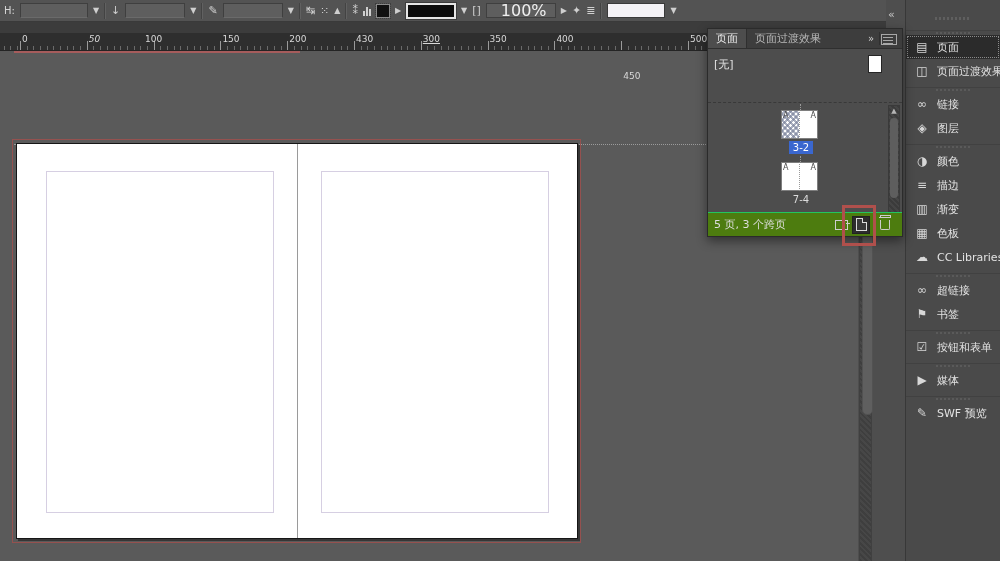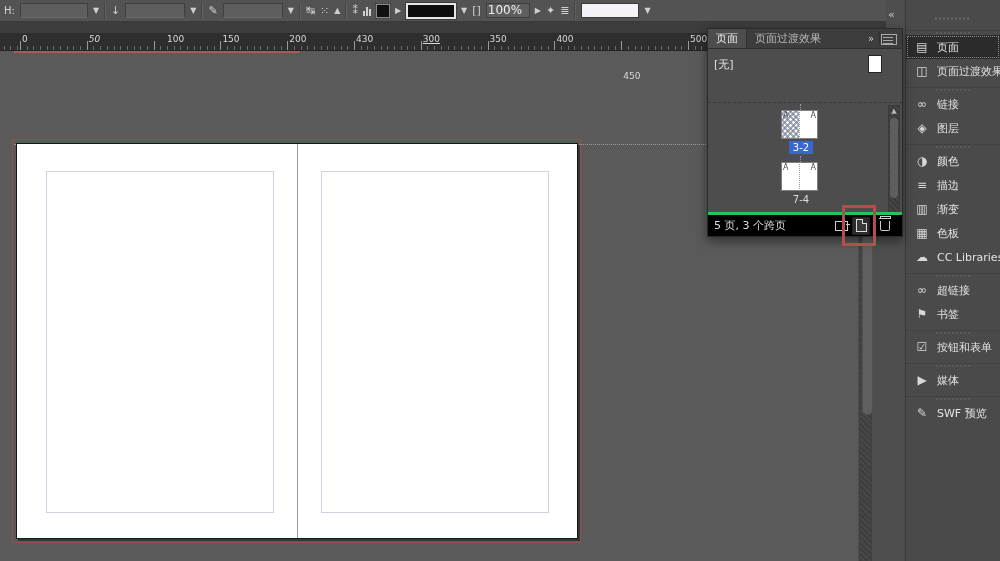--- a/index.html
+++ b/index.html
@@ -17,21 +17,21 @@
     border-bottom-color:#6a6a6a;flex:0 0 auto;}
   .tb-chev{color:#cfcfcf;font-size:8px;line-height:1;flex:0 0 auto;}
   .tb-icon{color:#d0d0d0;font-size:11px;line-height:1;flex:0 0 auto;}
   .tb-bars{display:flex;align-items:flex-end;gap:1px;height:10px;flex:0 0 auto;}
   .tb-bars i{display:block;width:2px;background:#cfcfcf;}
   .swatch-mini{width:12px;height:12px;background:#101010;border:1px solid #8a8a8a;
     outline:1px dotted #3e3e3e;flex:0 0 auto;}
   .swatch-wide{width:46px;height:12px;background:#0c0c0c;border:2px solid #e6e6e6;
     box-shadow:0 0 0 1px #3c3c3c;flex:0 0 auto;}
   .tb-zoom{width:40px;height:13px;background:#5e5e5e;border:1px solid #3f3f3f;
-    color:#efefef;font-size:12px;line-height:13px;padding:0 1px;flex:0 0 auto;}
+    color:#efefef;font-size:16px;line-height:13px;padding:0 14px;flex:0 0 auto;}
   .dd-white{width:56px;height:13px;background:#f4f2f6;border:1px solid #3a3a3a;flex:0 0 auto;}
   .topstrip{left:0;top:22px;width:886px;height:11px;background:#3c3c3c;z-index:3;}
 
   
   .ruler{left:0;top:33px;width:858px;height:17px;background:#2e2e2e;z-index:3;
     border-bottom:1px solid #242424;}
   .ruler-ticks-minor{position:absolute;left:0;bottom:0;width:100%;height:4px;
     background-image:repeating-linear-gradient(90deg,#6a6a6a 0 1px,transparent 1px 6.68px);
     background-position:20px 0;}
   .ruler-ticks-major{position:absolute;left:0;bottom:0;width:100%;height:9px;
@@ -111,22 +111,22 @@
   .pp-page + .pp-page{border-left:1px dotted #9a9a9a;margin-left:-1px;}
   .pp-page .pg-letter{position:absolute;top:0;font-size:8px;color:#4a4a4a;line-height:9px;}
   .pg-letter.tl{left:1px;} .pg-letter.tr{right:1px;}
   .pp-page.selected{background-color:#fff;background-image:
     repeating-linear-gradient(45deg,rgba(118,126,152,.6) 0 2px,transparent 2px 4px),
     repeating-linear-gradient(-45deg,rgba(118,126,152,.6) 0 2px,transparent 2px 4px);}
   .pp-tick{position:absolute;width:0;height:6px;border-left:1px dotted #9a9a9a;}
   .pp-label{position:absolute;width:40px;text-align:center;font-size:10px;color:#dcdcdc;}
   .pp-label .chip{display:inline-block;padding:0 4px;line-height:13px;}
   .pp-label.selected .chip{background:#3a67cf;color:#fff;}
-  .pp-status{position:absolute;left:0;bottom:0;width:100%;height:24px;background:#000000;
-    border-top:3px solid #22c55e;box-sizing:border-box;display:flex;align-items:center;}
+  .pp-status{position:absolute;left:0;bottom:0;width:100%;height:24px;background:#4d7c0f;
+    border-top:1px solid #22c55e;box-sizing:border-box;display:flex;align-items:center;}
   .pp-status-text{margin-left:6px;font-size:11px;color:#dedede;flex:1 1 auto;}
   .pp-btn{width:18px;height:18px;display:flex;align-items:center;justify-content:center;
     cursor:pointer;flex:0 0 auto;}
   .pp-btn.pressed{background:#2c2c2c;border:1px solid #222;box-sizing:border-box;}
   .ic-pagesize{width:11px;height:8px;border:1px solid #cecece;position:relative;}
   .ic-pagesize::after{content:"";position:absolute;right:-3px;top:2px;width:4px;height:1px;background:#cecece;}
   .ic-newpage{width:9px;height:11px;border:1px solid #dcdcdc;position:relative;background:#3a3a3a;}
   .ic-newpage::before{content:"";position:absolute;right:-1px;top:-1px;width:4px;height:4px;
     background:#2c2c2c;border-left:1px solid #dcdcdc;border-bottom:1px solid #dcdcdc;}
   .ic-trash{width:8px;height:9px;border:1px solid #cccccc;border-top:none;border-radius:0 0 2px 2px;position:relative;}
@@ -177,21 +177,21 @@
     <span class="tb-chev">▼</span>
   </div>
   <div class="abs topstrip"></div>
 
   <div class="abs ruler-corner"></div>
   <div class="abs ruler" id="ruler">
     <div class="ruler-ticks-minor"></div>
     <div class="ruler-ticks-major"></div>
   <span class="ruler-num" style="left: 22px;">0</span>
       <span class="ruler-num" style="left: 88.8px; font-style: italic;">50</span>
-      <span class="ruler-num" style="left: 167px;">100</span>
+      <span class="ruler-num" style="left: 145px;">100</span>
       <span class="ruler-num" style="left: 222.4px;">150</span>
       <span class="ruler-num" style="left: 289.2px;">200</span>
       <span class="ruler-num" style="left: 356px;">430</span>
       <span class="ruler-num" style="left: 422.8px; text-decoration: underline;">300</span>
       <span class="ruler-num" style="left: 489.6px;">350</span>
       <span class="ruler-num" style="left: 556.4px;">400</span>
       <span class="ruler-num" style="left: 623.2px; margin-top: 37px;">450</span>
       <span class="ruler-num" style="left: 690px;">500</span>
     </div>
   <div class="abs ruler-pagehl"></div>

